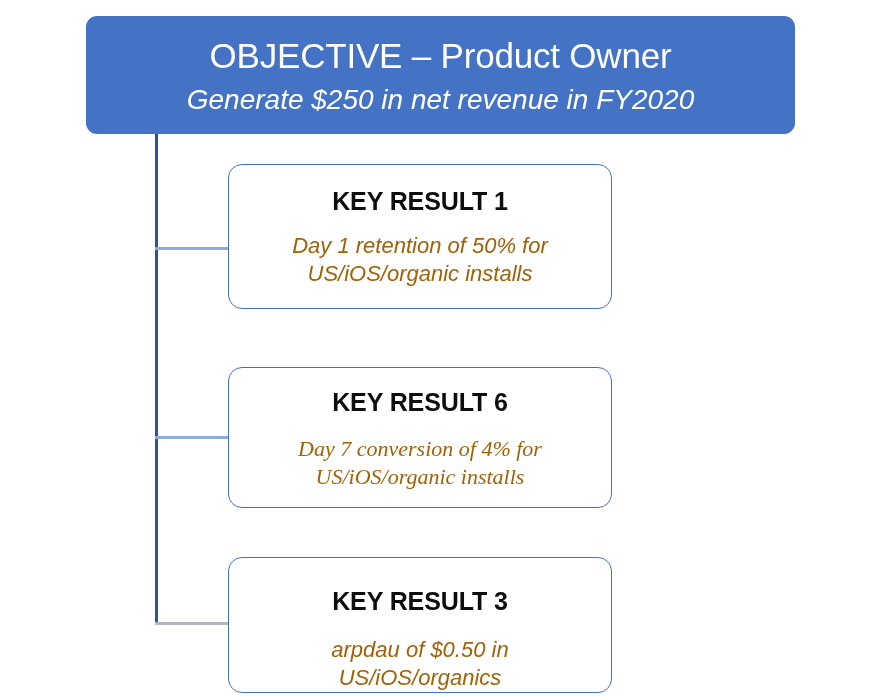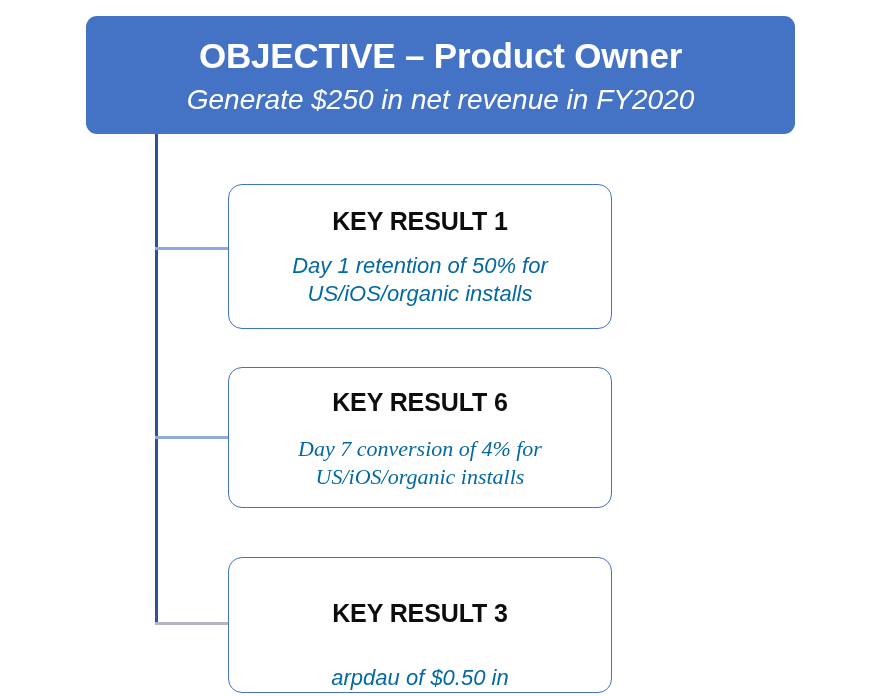--- a/index.html
+++ b/index.html
@@ -52,21 +52,21 @@
     box-sizing: border-box;
     display: flex;
     flex-direction: column;
     align-items: center;
     justify-content: center;
     padding-top: 2px;
   }
   .objective-title {
     color: #FFFFFF;
     font-size: 35px;
-    font-weight: bold;
+    font-weight: normal;
     line-height: 1.12;
     letter-spacing: -0.2px;
     text-align: center;
     white-space: nowrap;
   }
   .objective-subtitle {
     color: #FFFFFF;
     font-size: 28px;
     font-style: italic;
     font-weight: normal;
@@ -82,47 +82,47 @@
     left: 228px;
     width: 384px;
     background: #FFFFFF;
     border: 1.6px solid #4472C4;
     border-radius: 14px;
     box-sizing: border-box;
     display: flex;
     flex-direction: column;
     align-items: center;
   }
-  .kr-1 { top: 184px;  height: 145px; }
+  .kr-1 { top: 164px;  height: 145px; }
   .kr-2 { top: 367px;  height: 141px; }
   .kr-3 { top: 557px;  height: 136px; justify-content: flex-end; }
 
   .kr-title {
     color: #0D0D0D;
     font-size: 25px;
     font-weight: bold;
     letter-spacing: -0.1px;
     text-align: center;
     white-space: nowrap;
   }
   .kr-1 .kr-title { margin-top: 22px; }
   .kr-2 .kr-title { margin-top: 20px; }
   .kr-3 .kr-title { margin-top: 18px; }
 
   .kr-body {
-    color: #0369a1;
+    color: #a16207;
     font-size: 22px;
     font-style: italic;
     line-height: 1.28;
     text-align: center;
     padding: 0 14px;
   }
   .kr-1 .kr-body { margin-top: 16px; }
   .kr-2 .kr-body { margin-top: 18px; font-family: Liberation Serif, serif; }
-  .kr-3 .kr-body { margin-top: 36px; }
+  .kr-3 .kr-body { margin-top: 20px; }
 
   .kr-body .line { display: block; white-space: nowrap; }
 </style>
 </head>
 <body>
 
 <div id="canvas">
 
   <div class="trunk"></div>
   <div class="branch branch-1"></div>
@@ -147,16 +147,17 @@
     <div class="kr-body">
       <span class="line">Day 7 conversion of 4% for</span>
       <span class="line">US/iOS/organic installs</span>
     </div>
   </div>
 
   <div class="kr-box kr-3">
     <div class="kr-title">KEY RESULT 3</div>
     <div class="kr-body">
       <span class="line">arpdau of $0.50 in</span>
+      <span class="line">US/iOS/organics</span>
     </div>
   </div>
 
 </div>
 
 </body></html>

